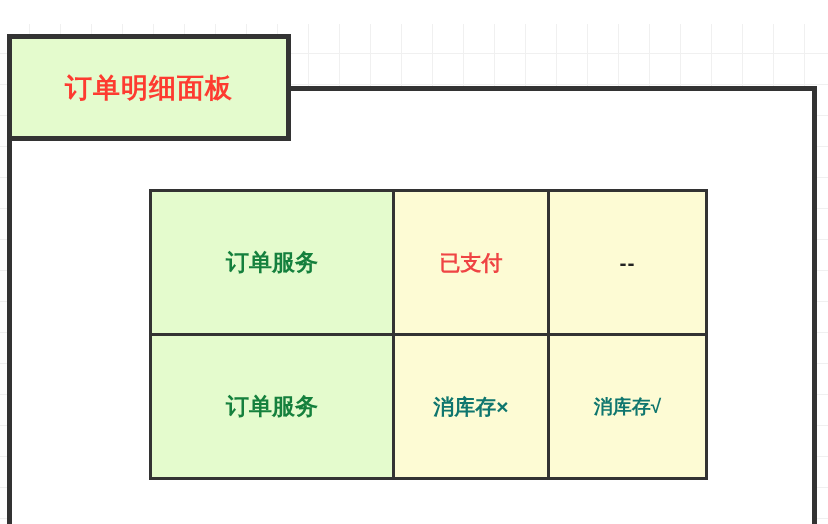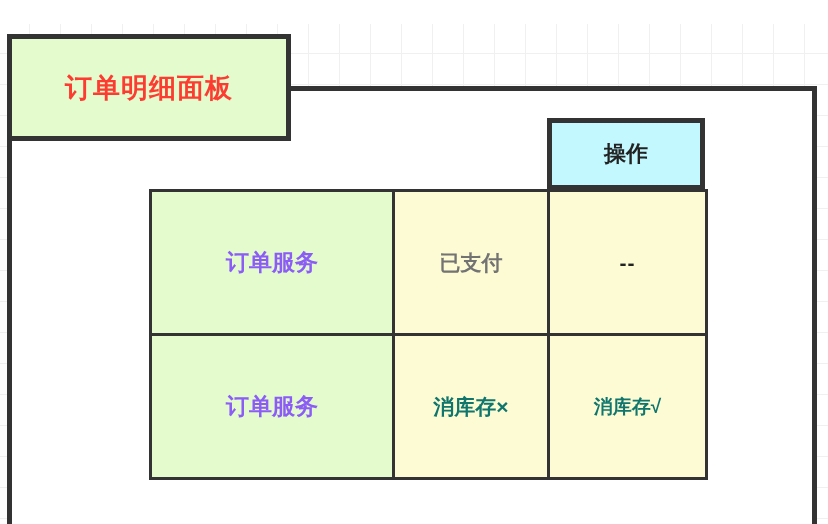--- a/index.html
+++ b/index.html
@@ -99,55 +99,52 @@
     text-align: center;
     vertical-align: middle;
     font-weight: bold;
     padding: 0;
   }
   #detail-table tr { height: 72.75px; }
 
   .col-service {
     width: 243px;
     background: #e4fbcd;
-    color: #8b5cf6;
+    color: #15803d;
     font-size: 23px;
   }
   .col-status {
     width: 155px;
     background: #fdfbd4;
     font-size: 21px;
   }
   .col-action {
     width: 158px;
     background: #fdfbd4;
     font-size: 19px;
   }
-  .txt-dark { color: #737373; }
+  .txt-dark { color: #ef4444; }
   .txt-blue { color: #0f766e; }
   .txt-dash {
     color: #222222;
     font-size: 21px;
     letter-spacing: 1px;
   }
 </style>
 </head>
 <body>
 
 <div id="canvas">
 
   <div id="panel-frame"></div>
 
   <div id="title-box">
     <span class="title-text">订单明细面板</span>
   </div>
 
-  <div id="header-cell">
-    <span class="header-text">操作</span>
-  </div>
 
   <table id="detail-table">
     <tbody>
 
       <tr>
         <td class="col-service">
           <span>订单服务</span>
         </td>
         <td class="col-status txt-dark">
           <span>已支付</span>

